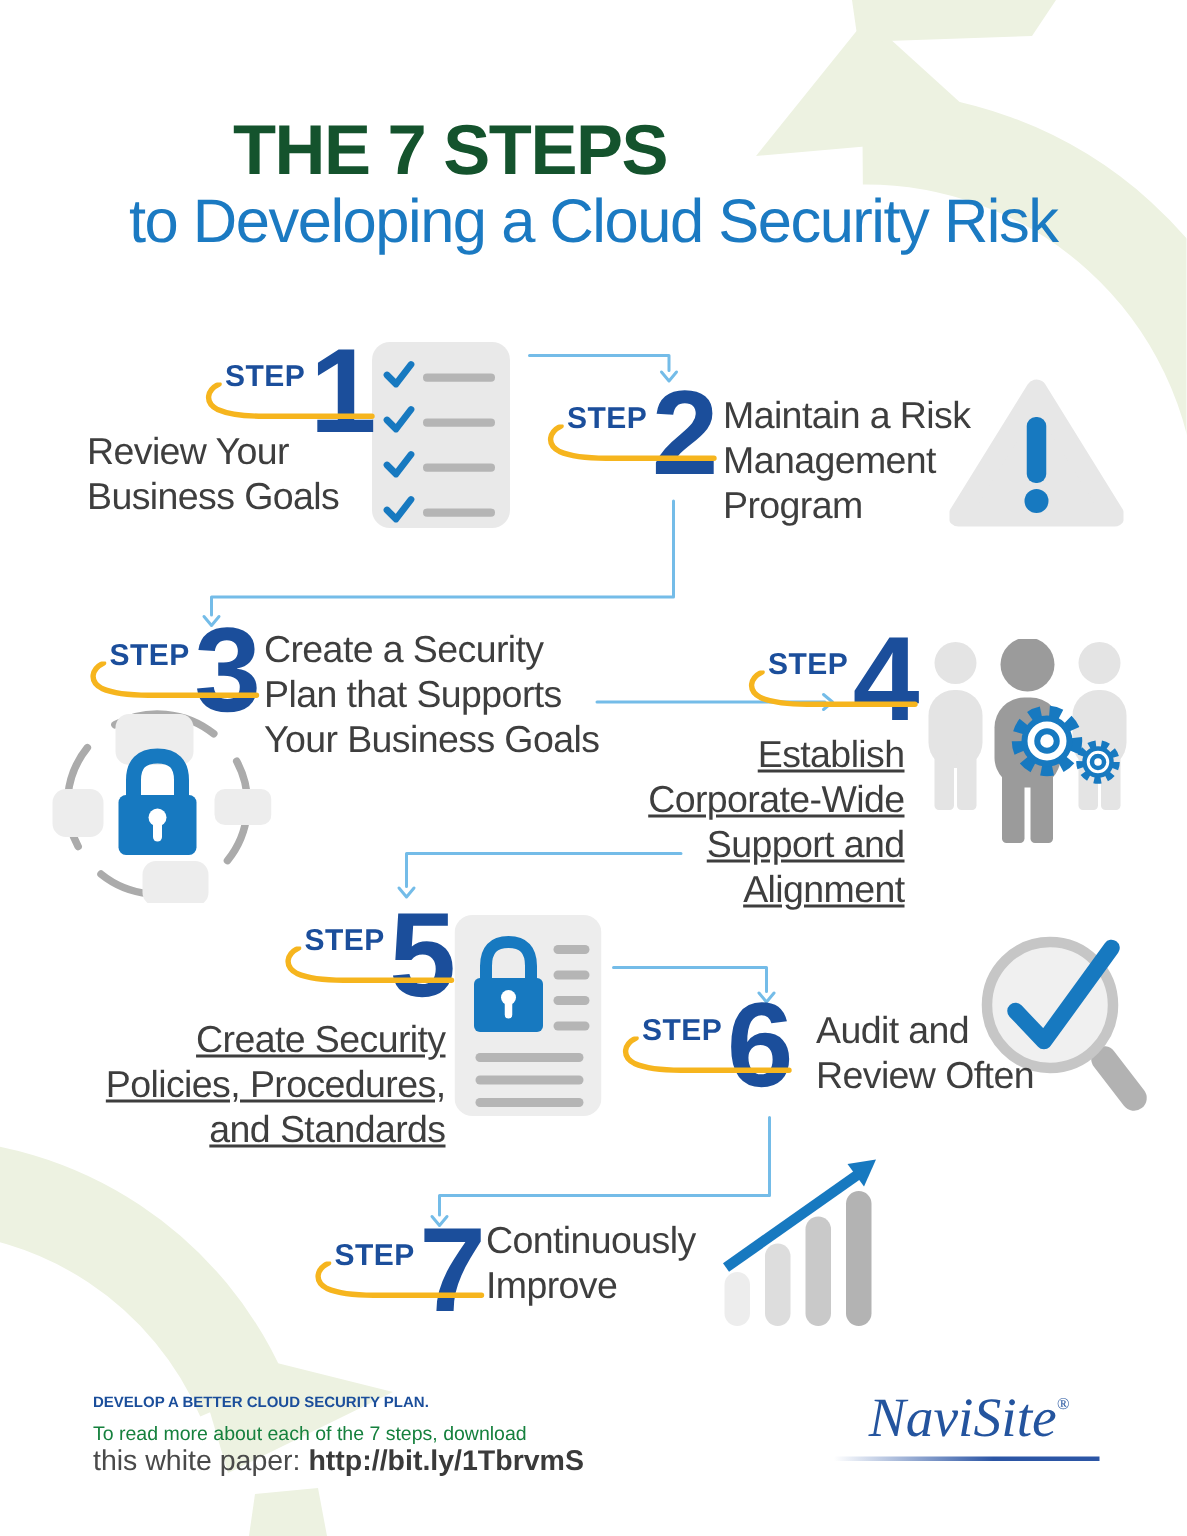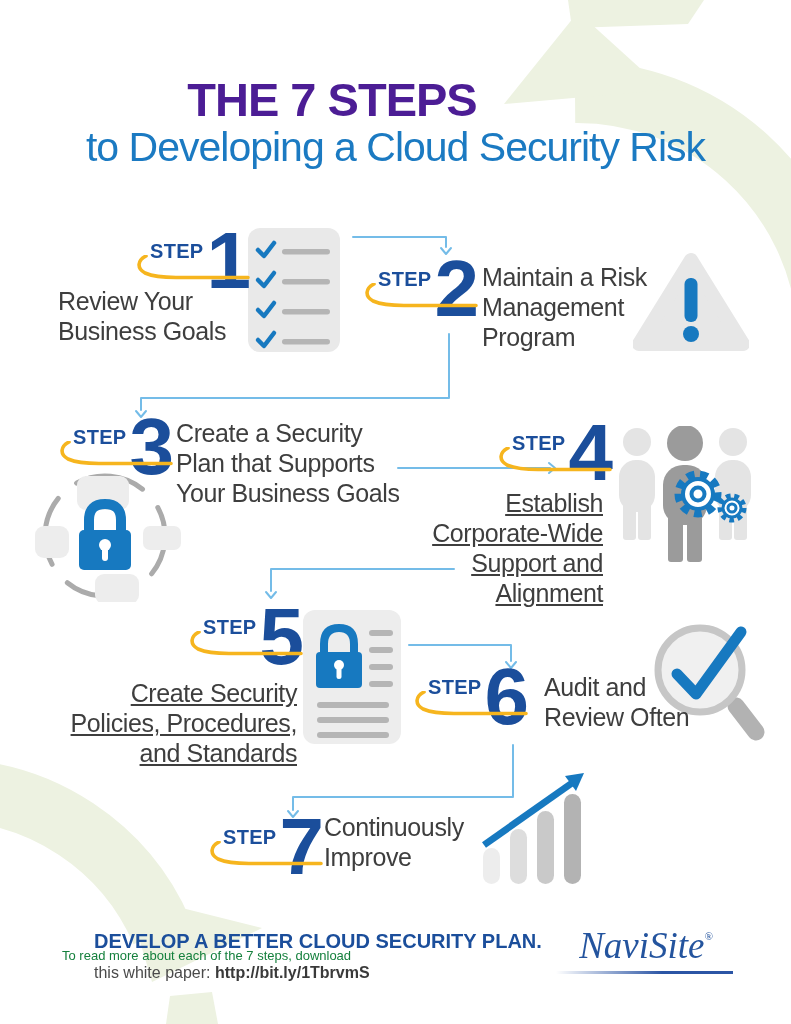--- a/index.html
+++ b/index.html
@@ -3,38 +3,38 @@
 <meta charset="utf-8">
 <style>
   html,body{margin:0;padding:0;}
   body{
     width:791px;height:1024px;position:relative;overflow:hidden;background:#ffffff;
     font-family:"Liberation Sans","DejaVu Sans",sans-serif;
   }
   .abs{position:absolute;}
   
   .title-1{left:0;top:72px;width:600px;text-align:center;
-    font-size:47px;font-weight:bold;color:#4c1d95;letter-spacing:-1px;padding-left:32px;}
+    font-size:47px;font-weight:bold;color:#14532d;letter-spacing:-1px;}
   .title-2{left:0;top:124px;width:791px;text-align:center;
     font-size:41px;font-weight:normal;color:#1b7ac2;letter-spacing:-1px;}
   
   .marker{position:absolute;white-space:nowrap;z-index:3;}
   .marker .swoosh{position:absolute;left:-14px;top:31px;}
   .marker .word{display:inline-block;vertical-align:top;margin-top:16px;
     font-size:20px;font-weight:bold;color:#1b4e9b;letter-spacing:.3px;}
   .marker .num{display:inline-block;vertical-align:top;margin-left:3px;
     font-size:80px;line-height:74px;font-weight:bold;color:#1b4e9b;letter-spacing:-2px;}
   
   .step-text{position:absolute;z-index:3;font-size:25px;line-height:30px;color:#3e3e3e;
     letter-spacing:-.4px;white-space:pre-line;}
   .ta-c{text-align:left;} .ta-r{text-align:right;text-decoration:underline;}
   
-  .f-head{left:62px;top:930px;font-size:20px;font-weight:bold;color:#1b4e9b;z-index:3;margin-left:32px;}
+  .f-head{left:62px;top:930px;font-size:10px;font-weight:bold;color:#1b4e9b;z-index:3;}
   .f-line{left:62px;top:948px;font-size:13px;color:#15803d;z-index:3;}
-  .f-line2{left:62px;top:964px;font-size:16px;color:#4a4a4a;z-index:3;margin-left:32px;}
+  .f-line2{left:62px;top:964px;font-size:19px;color:#4a4a4a;z-index:3;}
   .f-link{font-weight:bold;color:#3a3a3a;}
   .logo{left:558px;top:924px;width:176px;text-align:center;z-index:3;
     font-family:"Liberation Serif","DejaVu Serif",serif;font-size:37px;color:#24549e;font-style:italic;}
   .logo sup{font-size:11px;vertical-align:18px;}
   .logo-rule{left:556px;top:971px;width:177px;height:3px;z-index:3;
     background:linear-gradient(to right,rgba(43,85,165,0),#2b55a5 60%,#2b55a5);}
   .layer-bg{left:0;top:0;z-index:0;}
   .layer-flow{left:0;top:0;z-index:1;}
   .icon{z-index:2;}
 </style>

